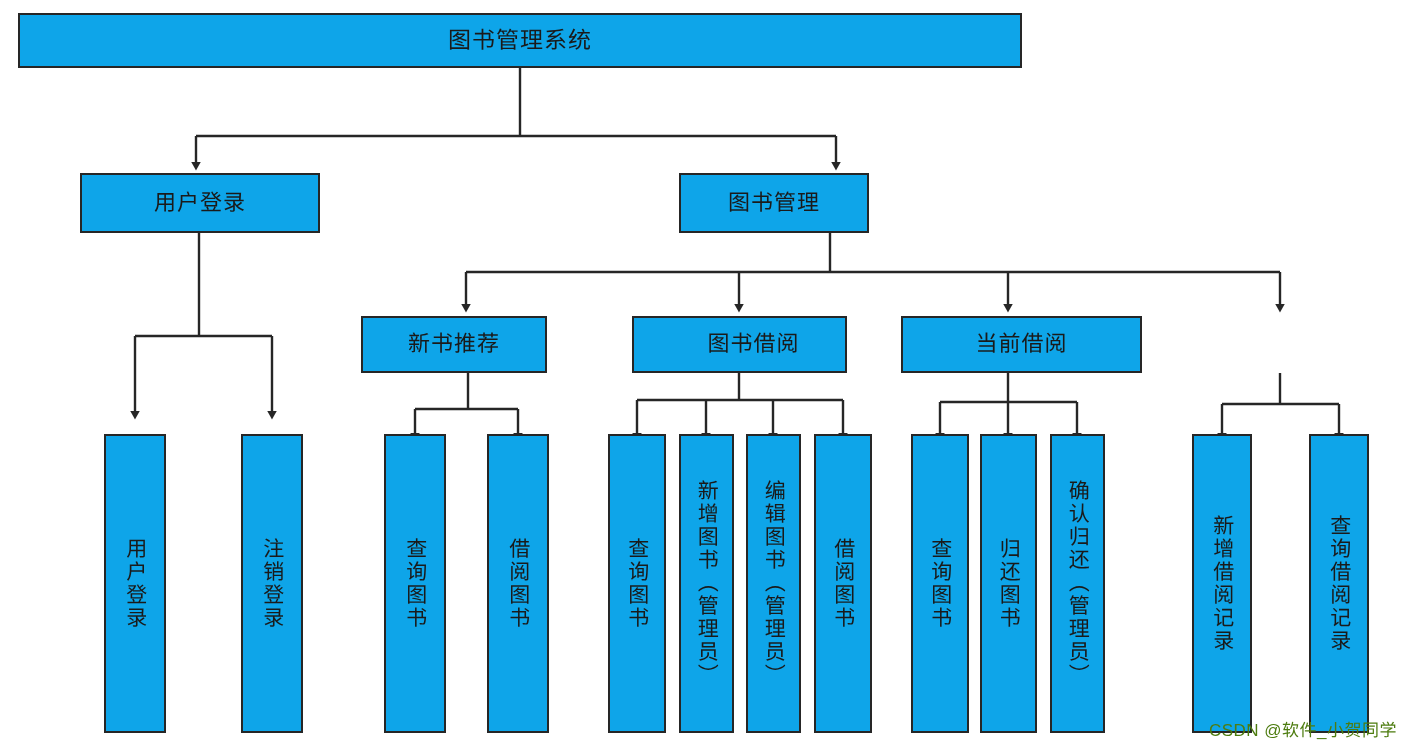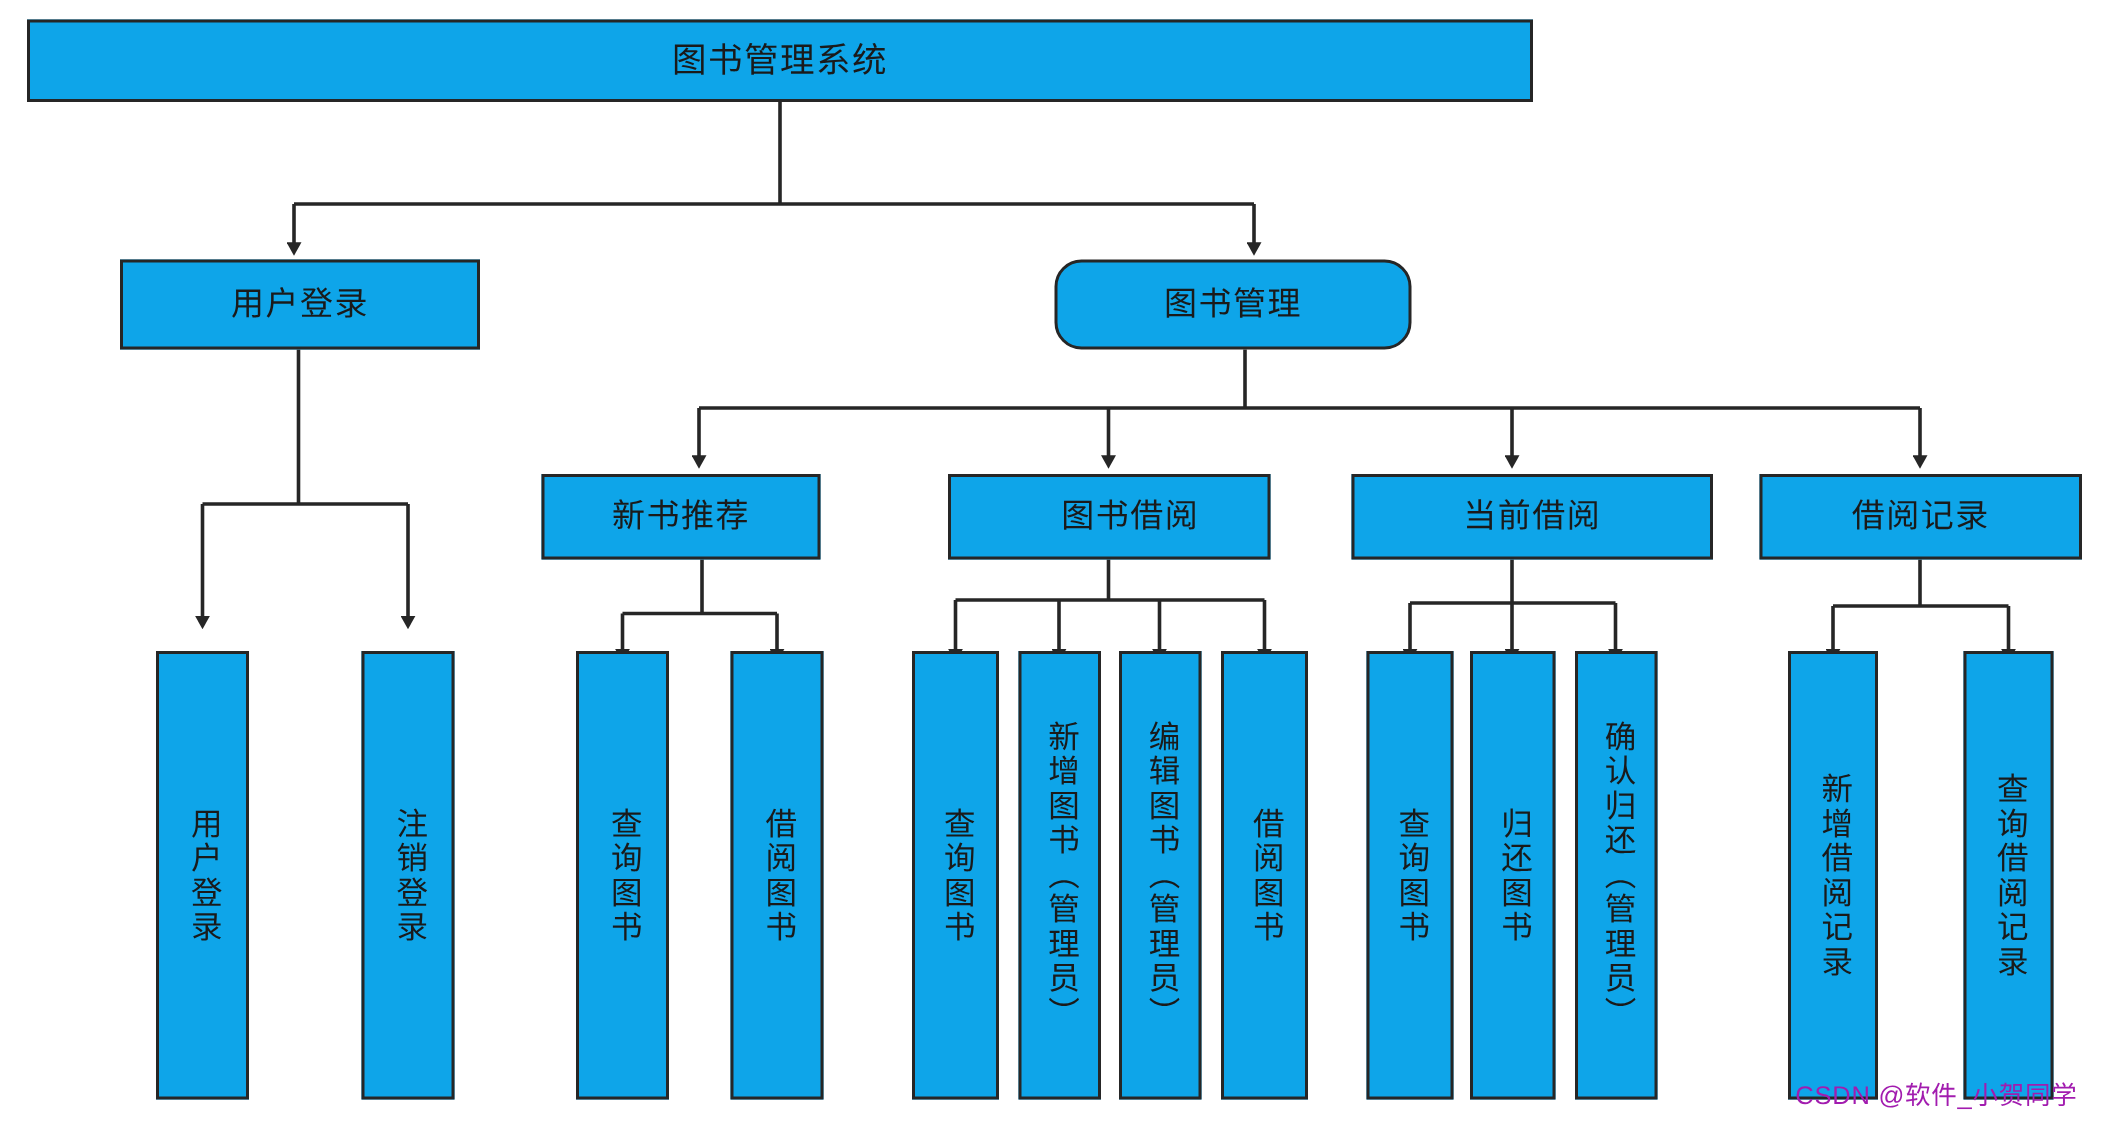--- a/index.html
+++ b/index.html
@@ -53,24 +53,24 @@
     text-orientation: upright;
     font-size: 21px;
     line-height: 1.32;
     letter-spacing: 2px;
     white-space: nowrap;
     color: #1a1a1a;
     display: block;
   }
   #watermark {
     position: absolute;
-    right: 20px;
+    right: 8px;
     bottom: 6px;
     font-size: 17px;
-    color: #a21caf;
+    color: #4d7c0f;
     letter-spacing: 0.5px;
     white-space: nowrap;
     user-select: none;
   }
 </style>
 </head>
 <body>
 
 <div id="diagram-root">
 
@@ -125,39 +125,36 @@
   </svg>
 
   <div class="node horiz root" style="left:18px; top:13px; width:1004px; height:55px;">
     <span>图书管理系统</span>
   </div>
 
   <div class="node horiz" style="left:80px; top:173px; width:240px; height:60px;">
     <span>用户登录</span>
   </div>
 
-  <div class="node horiz" style="left:703px; top:173px; width:238px; height:60px;border-radius:18px;">
+  <div class="node horiz" style="left:679px; top:173px; width:190px; height:60px;">
     <span>图书管理</span>
   </div>
 
   <div class="node horiz" style="left:361px; top:316px; width:186px; height:57px;">
     <span>新书推荐</span>
   </div>
 
   <div class="node horiz" style="left:632px; top:316px; width:215px; height:57px;padding-left:28px;">
     <span>图书借阅</span>
   </div>
 
   <div class="node horiz" style="left:901px; top:316px; width:241px; height:57px;">
     <span>当前借阅</span>
   </div>
 
-  <div class="node horiz" style="left:1173px; top:316px; width:215px; height:57px;">
-    <span>借阅记录</span>
-  </div>
 
   <div class="node leaf" style="left:104px; top:434px; width:62px; height:299px;">
     <span class="leaf-label">用户登录</span>
   </div>
 
   <div class="node leaf" style="left:241px; top:434px; width:62px; height:299px;">
     <span class="leaf-label">注销登录</span>
   </div>
 
   <div class="node leaf" style="left:384px; top:434px; width:62px; height:299px;">

